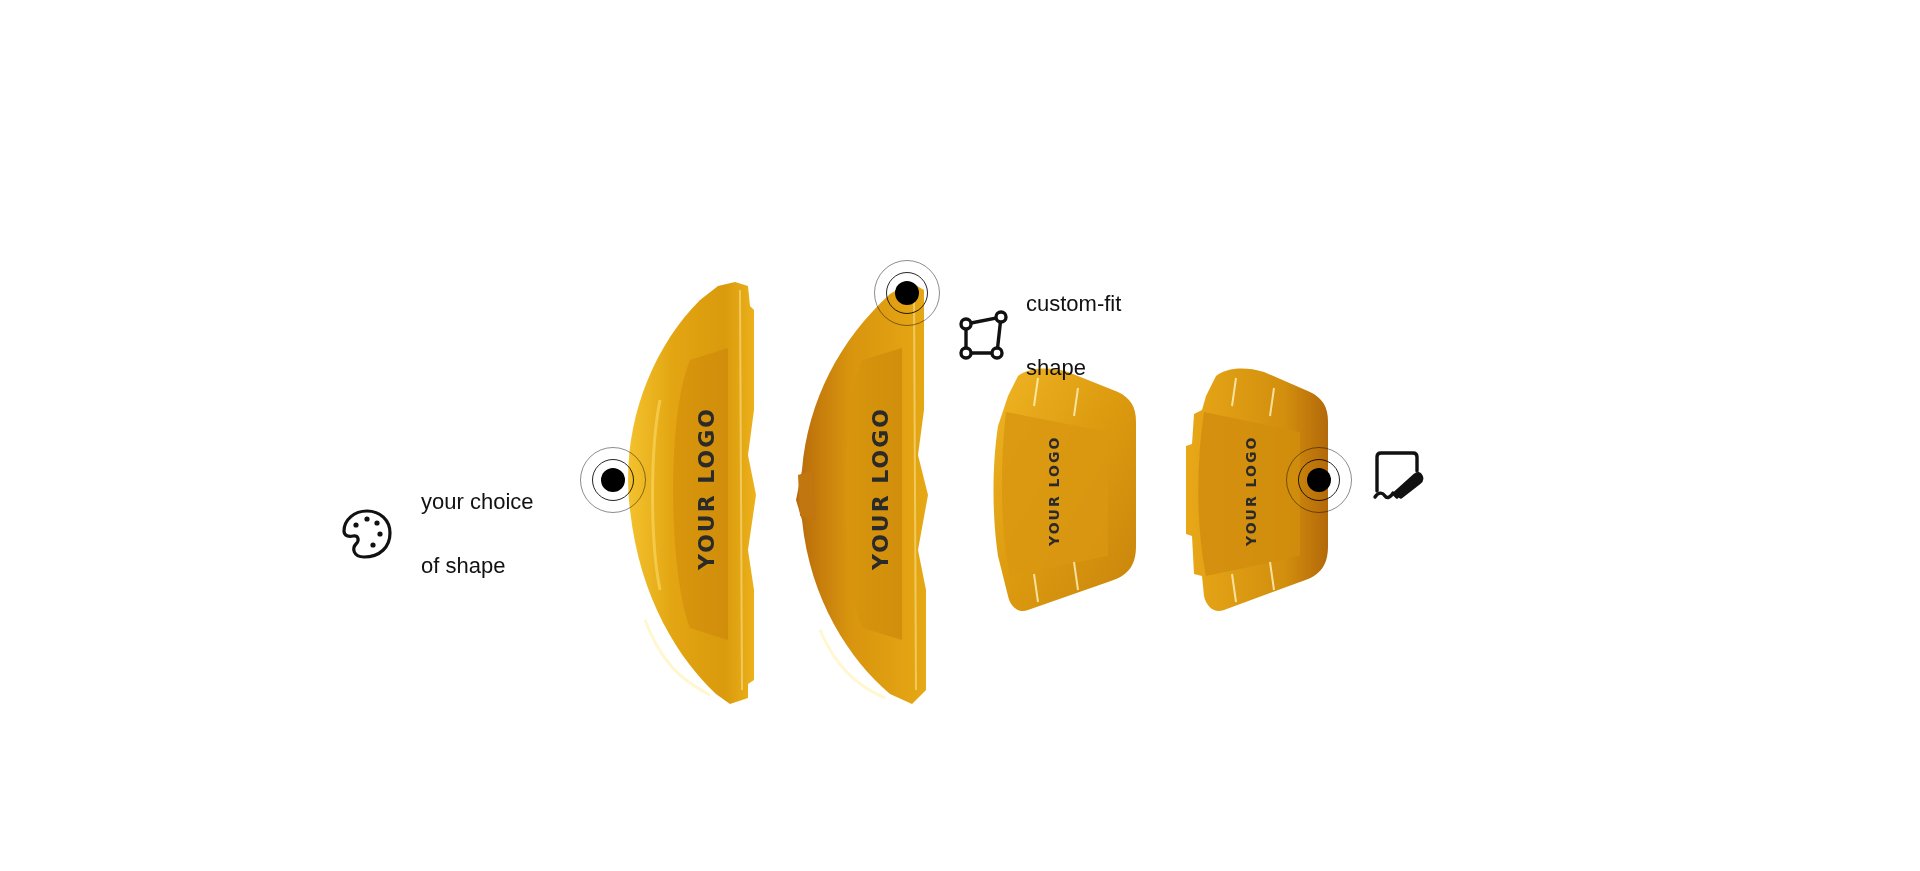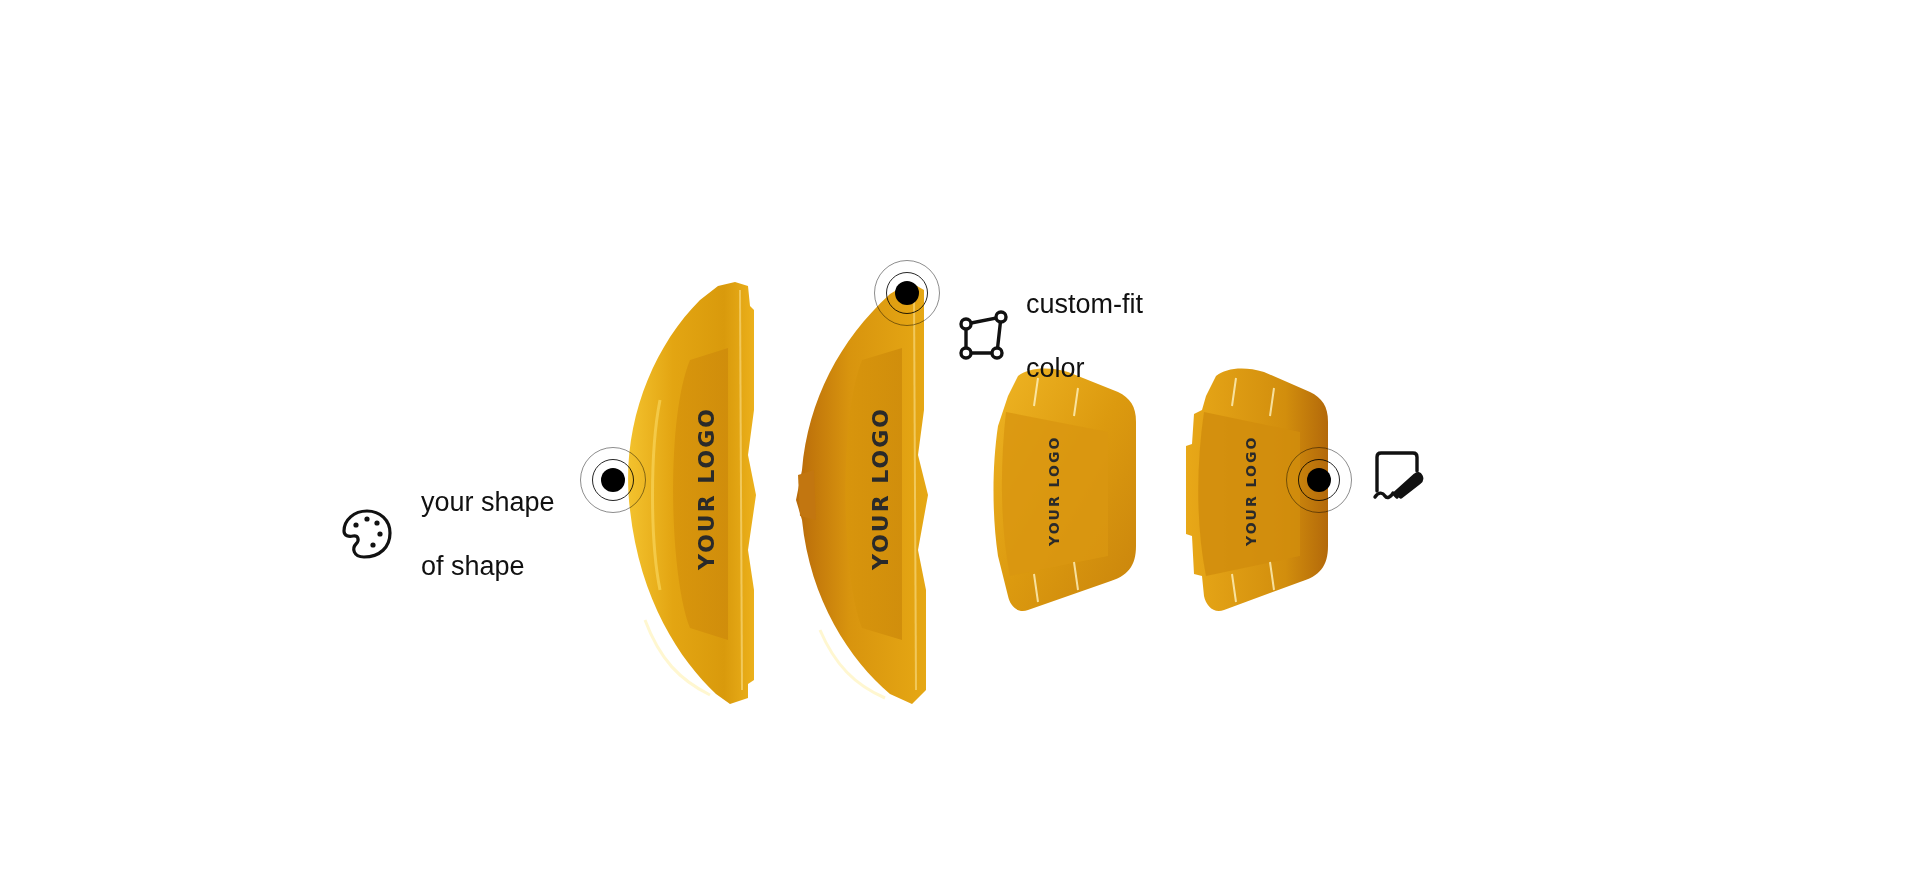--- a/index.html
+++ b/index.html
@@ -7,21 +7,21 @@
          font-family:"Liberation Sans", "DejaVu Sans", sans-serif; color:#111; }
   .stage { position:absolute; left:0; top:0; width:1920px; height:871px; }
   .caliper { position:absolute; }
   .logo-text { font-family:"DejaVu Sans", sans-serif; font-weight:bold; fill:#2a2a2a; letter-spacing:2px; }
   .hotspot { position:absolute; width:66px; height:66px; margin-left:-33px; margin-top:-33px; cursor:pointer; }
   .hotspot .ring-outer { position:absolute; left:0; top:0; width:64px; height:64px; border:1px solid rgba(0,0,0,0.45); border-radius:50%; }
   .hotspot .ring-inner { position:absolute; left:12px; top:12px; width:40px; height:40px; border:1.5px solid rgba(0,0,0,0.85); border-radius:50%; }
   .hotspot .dot { position:absolute; left:21px; top:21px; width:24px; height:24px; background:#000; border-radius:50%; }
   .feature { position:absolute; display:flex; align-items:center; }
   .feature .icon { width:56px; height:56px; display:flex; align-items:center; justify-content:center; }
-  .feature .label { font-size:27px; line-height:32px; color:#111; white-space:pre-line; }
+  .feature .label { font-size:22px; line-height:32px; color:#111; white-space:pre-line; }
 </style>
 </head>
 <body>
 
 <div class="stage">
 
   <svg width="0" height="0" style="position:absolute">
     <defs>
       <linearGradient id="gBody" x1="0" x2="1" y1="0" y2="0">
         <stop offset="0" stop-color="#F3C22E"></stop>
@@ -104,38 +104,38 @@
       <svg width="54" height="54" viewBox="0 0 54 54" fill="none" stroke="#111" stroke-width="3.2" stroke-linejoin="round">
         <path d="M27 4 C14 4 4 13 4 24 C4 29 9 30 13 29 C18 28 20 33 16 37 C12 41 13 50 24 50 C40 50 50 40 50 26 C50 13 40 4 27 4 Z"></path>
         <circle cx="16" cy="18" r="2.6" fill="#111" stroke="none"></circle>
         <circle cx="27" cy="12" r="2.6" fill="#111" stroke="none"></circle>
         <circle cx="37" cy="16" r="2.6" fill="#111" stroke="none"></circle>
         <circle cx="40" cy="27" r="2.6" fill="#111" stroke="none"></circle>
         <circle cx="33" cy="38" r="2.6" fill="#111" stroke="none"></circle>
       </svg>
     </div>
     <div class="label" style="margin-left:26px;">
-      <div>your shape</div>
+      <div>your choice</div>
       <div>of shape</div>
     </div>
   </div>
 
   <div class="feature" style="left:956px; top:256px;">
     <div class="icon">
       <svg width="54" height="54" viewBox="0 0 54 54" fill="none" stroke="#111" stroke-width="3.4">
         <path d="M9 15 L44 8 L40 44 L9 44 Z"></path>
         <circle cx="9" cy="15" r="5" fill="#fff"></circle>
         <circle cx="44" cy="8" r="5" fill="#fff"></circle>
         <circle cx="40" cy="44" r="5" fill="#fff"></circle>
         <circle cx="9" cy="44" r="5" fill="#fff"></circle>
       </svg>
     </div>
     <div class="label" style="margin-left:14px;">
       <div>custom-fit</div>
-      <div>color</div>
+      <div>shape</div>
     </div>
   </div>
 
   <div class="feature" style="left:1370px; top:446px;">
     <div class="icon">
       <svg width="54" height="54" viewBox="0 0 54 54" fill="none" stroke="#111" stroke-width="3.4" stroke-linecap="round" stroke-linejoin="round">
         <path d="M6 44 L6 10 Q6 6 10 6 L42 6 Q46 6 46 10 L46 24"></path>
         <path d="M4 50 C8 44 12 46 14 49 C16 52 20 50 22 46 L26 50"></path>
         <path d="M24 46 L44 28 Q48 25 50 29 Q52 33 48 36 L30 50 Z" fill="#111"></path>
       </svg>

